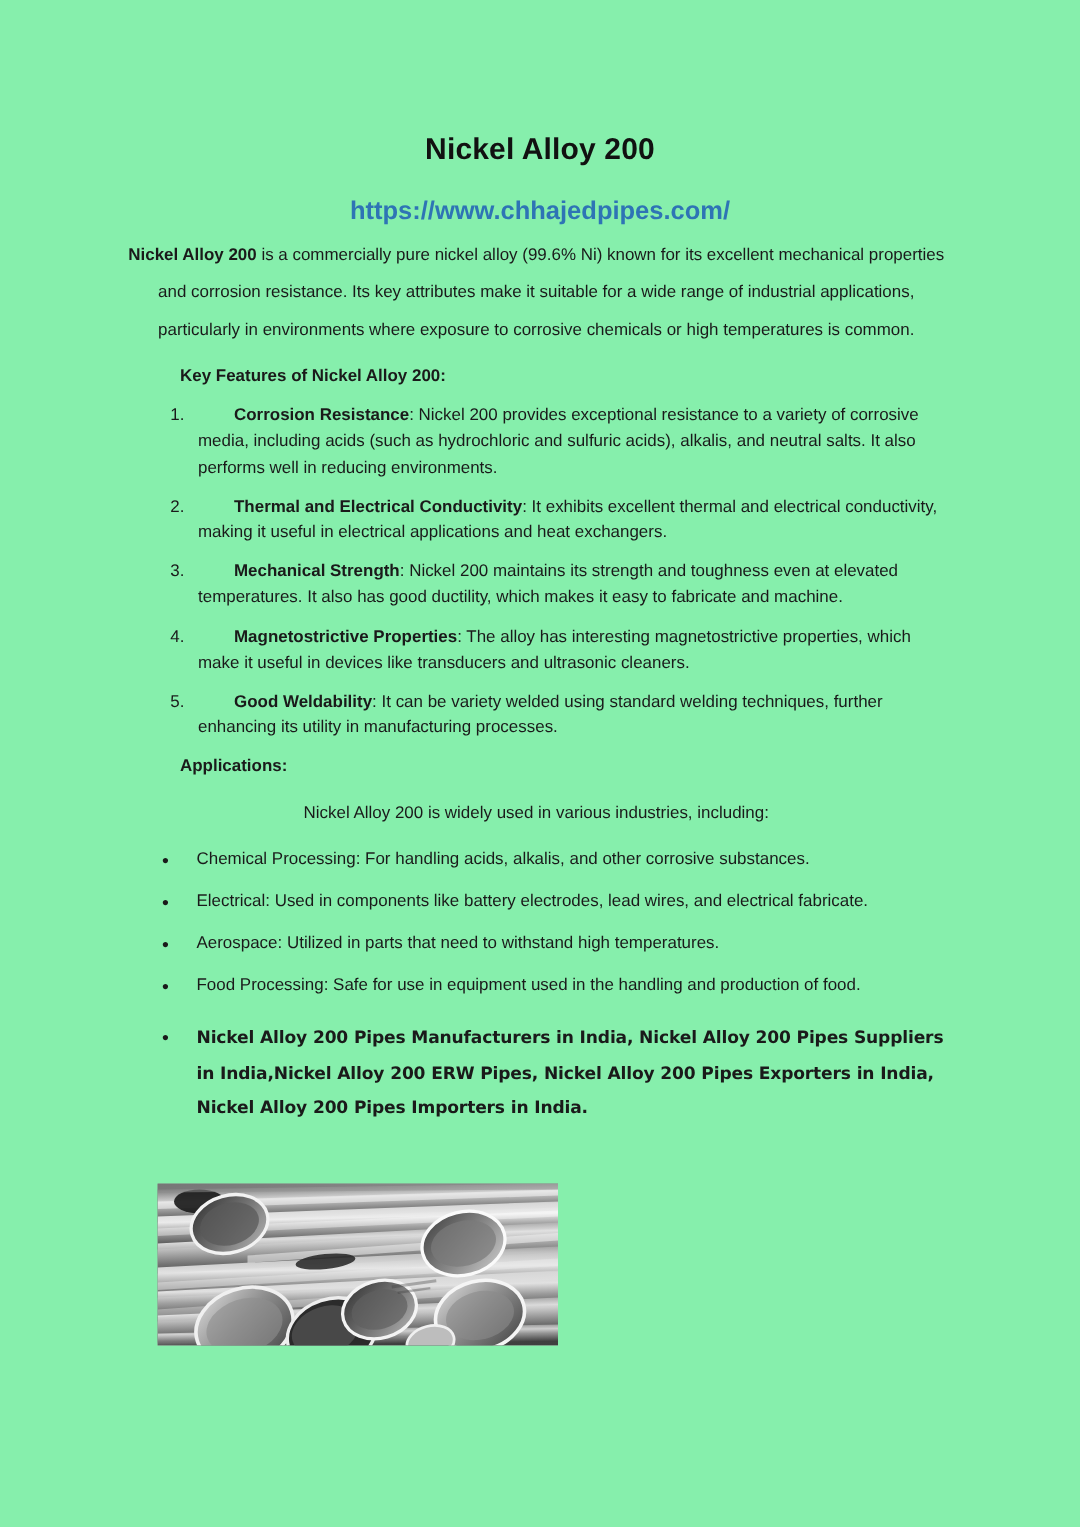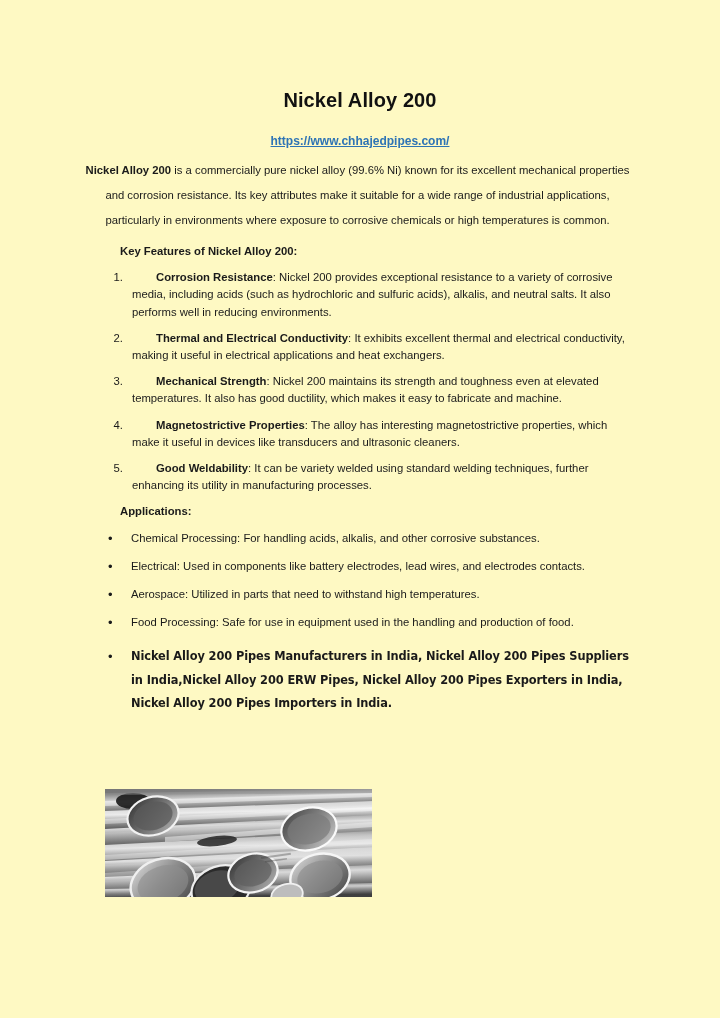--- a/index.html
+++ b/index.html
@@ -13,21 +13,21 @@
     position: relative;
     font-family: "Liberation Sans", sans-serif;
     color: #1a1a1a;
     overflow: hidden;
   }
   .page {
     position: absolute;
     left: 0; top: 0;
     width: 720px;
     height: 1018px;
-    background: #fef9c3;
+    background: #86efac;
   }
 
   
   .doc-title {
     position: absolute;
     left: 0;
     top: 88px;
     width: 720px;
     text-align: center;
     font-size: 20px;
@@ -39,24 +39,23 @@
 
   
   .doc-url-wrap {
     position: absolute;
     left: 0;
     top: 131px;
     width: 720px;
     text-align: center;
   }
   .doc-url {
-    font-size: 12px;
+    font-size: 17px;
     font-weight: bold;
     color: #2E74B5;
-    text-decoration: underline;
     cursor: pointer;
   }
 
   
   .content {
     position: absolute;
     left: 85px;
     top: 158px;
     width: 545px;
   }
@@ -188,27 +187,28 @@
       <li>
         <span class="num">4.</span><span class="lbl">Magnetostrictive Properties</span><span>: The alloy has interesting magnetostrictive properties, which make it useful in devices like transducers and ultrasonic cleaners.</span>
       </li>
       <li>
         <span class="num">5.</span><span class="lbl">Good Weldability</span><span>: It can be variety welded using standard welding techniques, further enhancing its utility in manufacturing processes.</span>
       </li>
     </ol>
 
     <p class="section-head">Applications:</p>
 
+    <p class="body-para">Nickel Alloy 200 is widely used in various industries, including:</p>
 
     <ul class="app-list">
       <li>
         <span class="bullet">•</span><span class="lbl">Chemical Processing</span><span>: For handling acids, alkalis, and other corrosive substances.</span>
       </li>
       <li>
-        <span class="bullet">•</span><span class="lbl">Electrical</span><span>: Used in components like battery electrodes, lead wires, and electrodes contacts.</span>
+        <span class="bullet">•</span><span class="lbl">Electrical</span><span>: Used in components like battery electrodes, lead wires, and electrical fabricate.</span>
       </li>
       <li>
         <span class="bullet">•</span><span class="lbl">Aerospace</span><span>: Utilized in parts that need to withstand high temperatures.</span>
       </li>
       <li>
         <span class="bullet">•</span><span class="lbl">Food Processing</span><span>: Safe for use in equipment used in the handling and production of food.</span>
       </li>
       <li class="keyword-item">
         <span class="bullet">•</span><span>Nickel Alloy 200 Pipes Manufacturers in India, Nickel Alloy 200 Pipes Suppliers in India,Nickel Alloy 200 ERW Pipes, Nickel Alloy 200 Pipes Exporters in India, Nickel Alloy 200 Pipes Importers in India.</span>
       </li>

